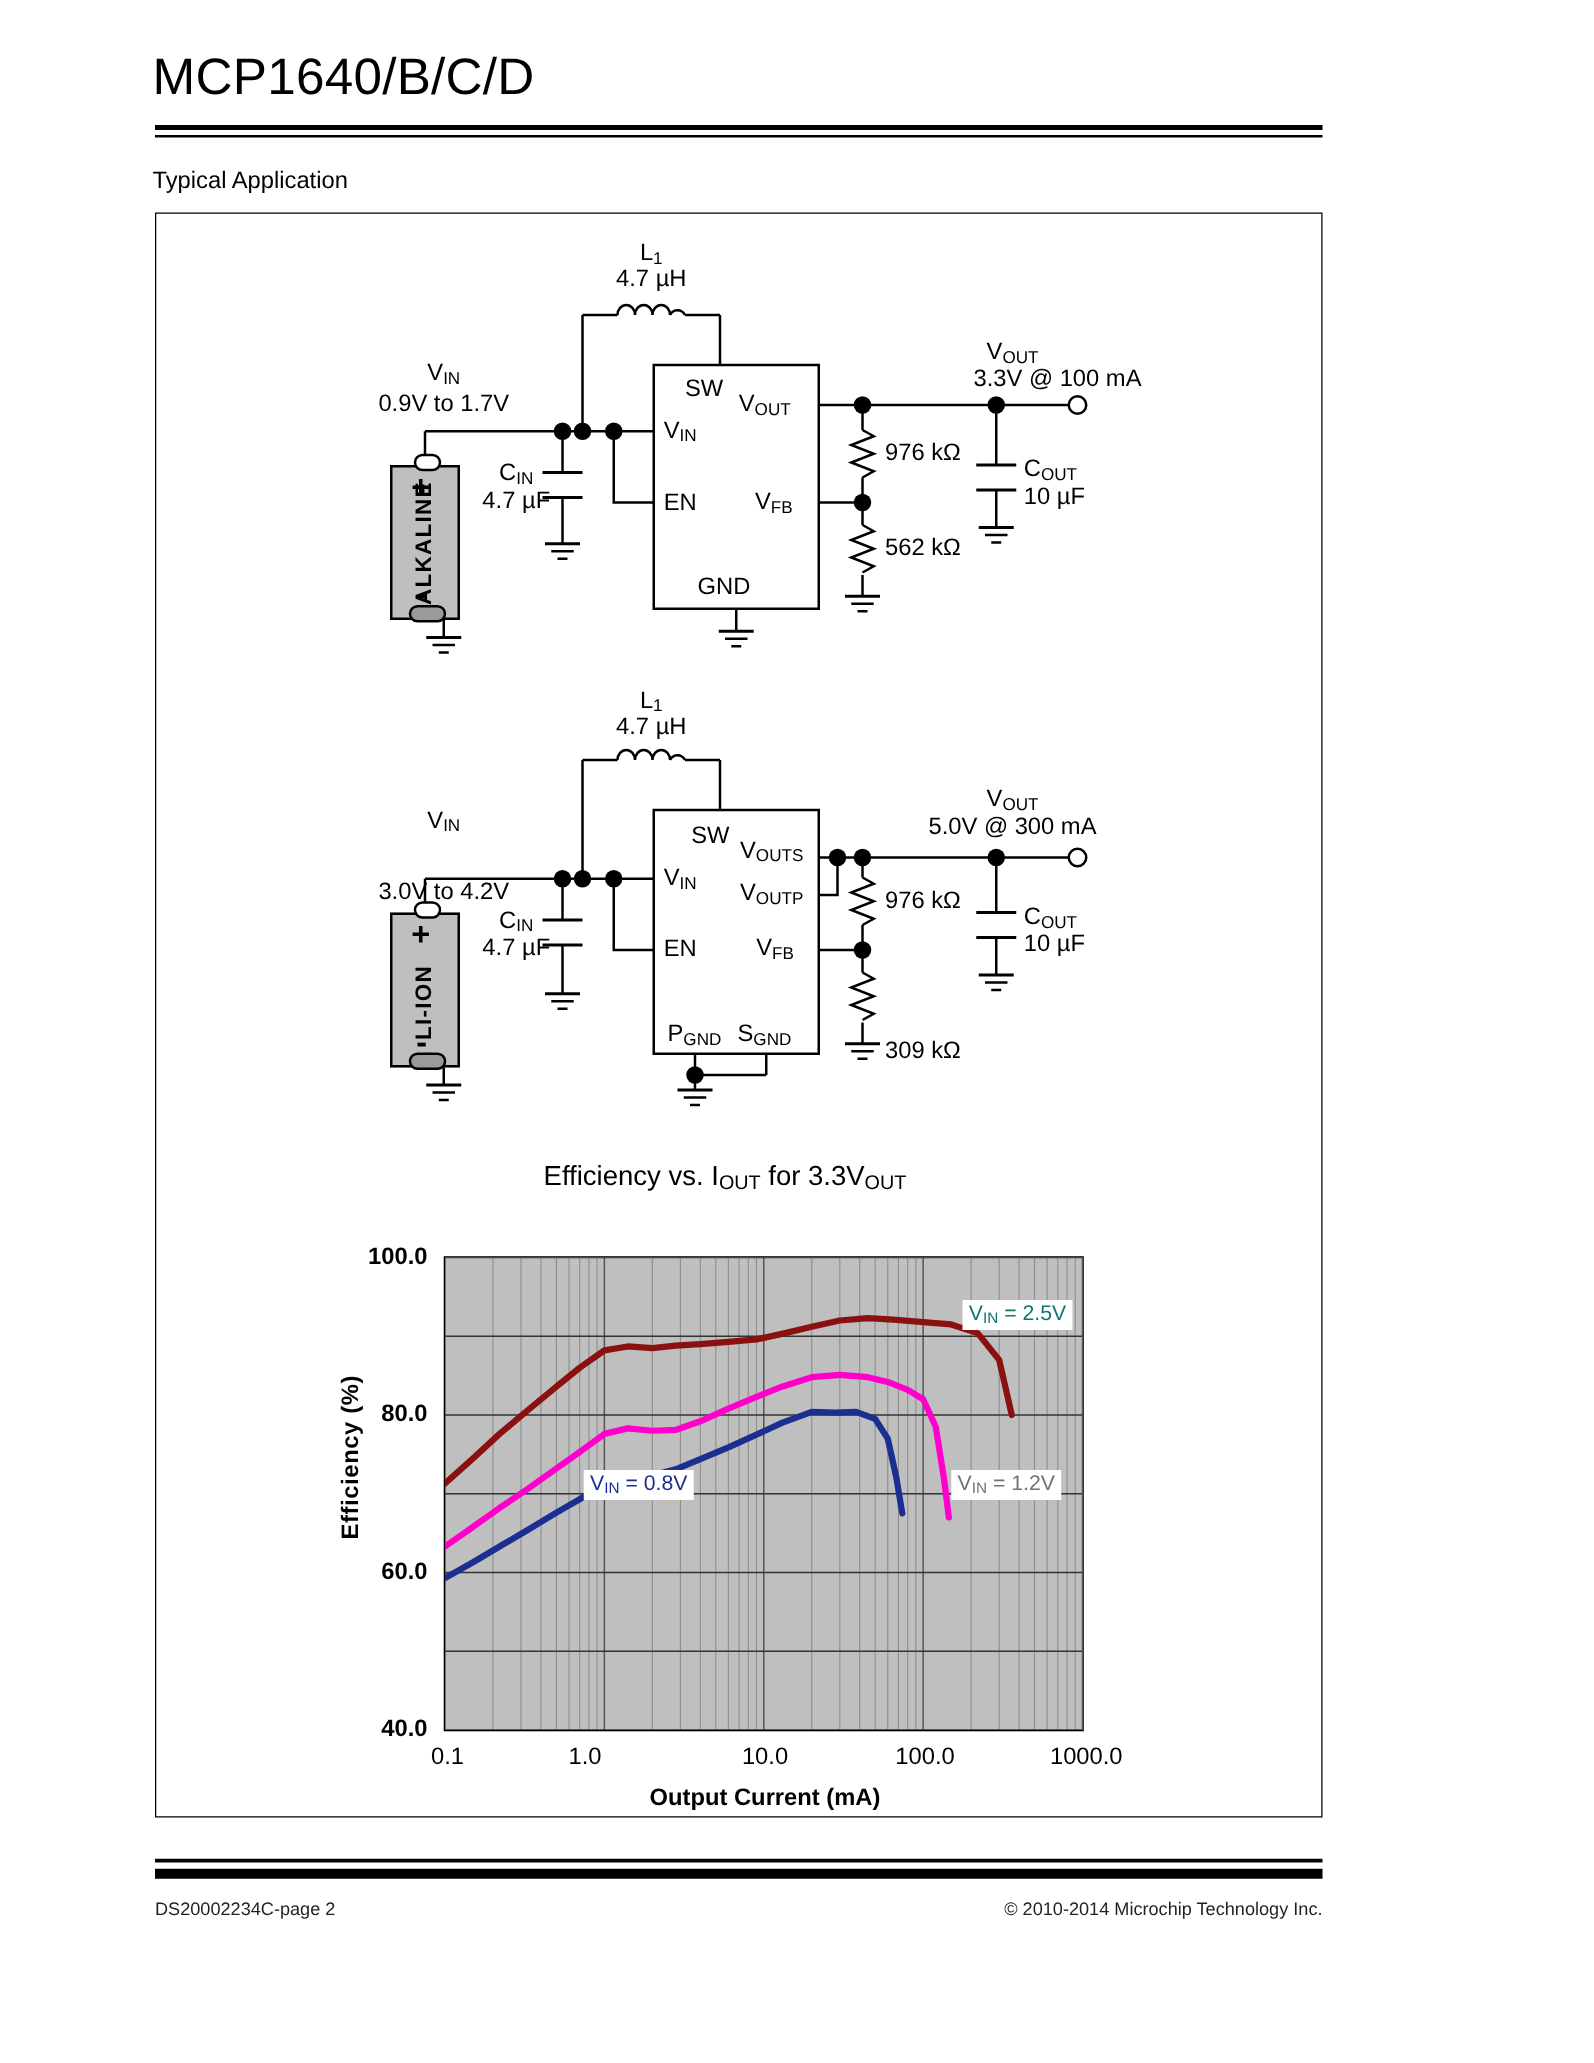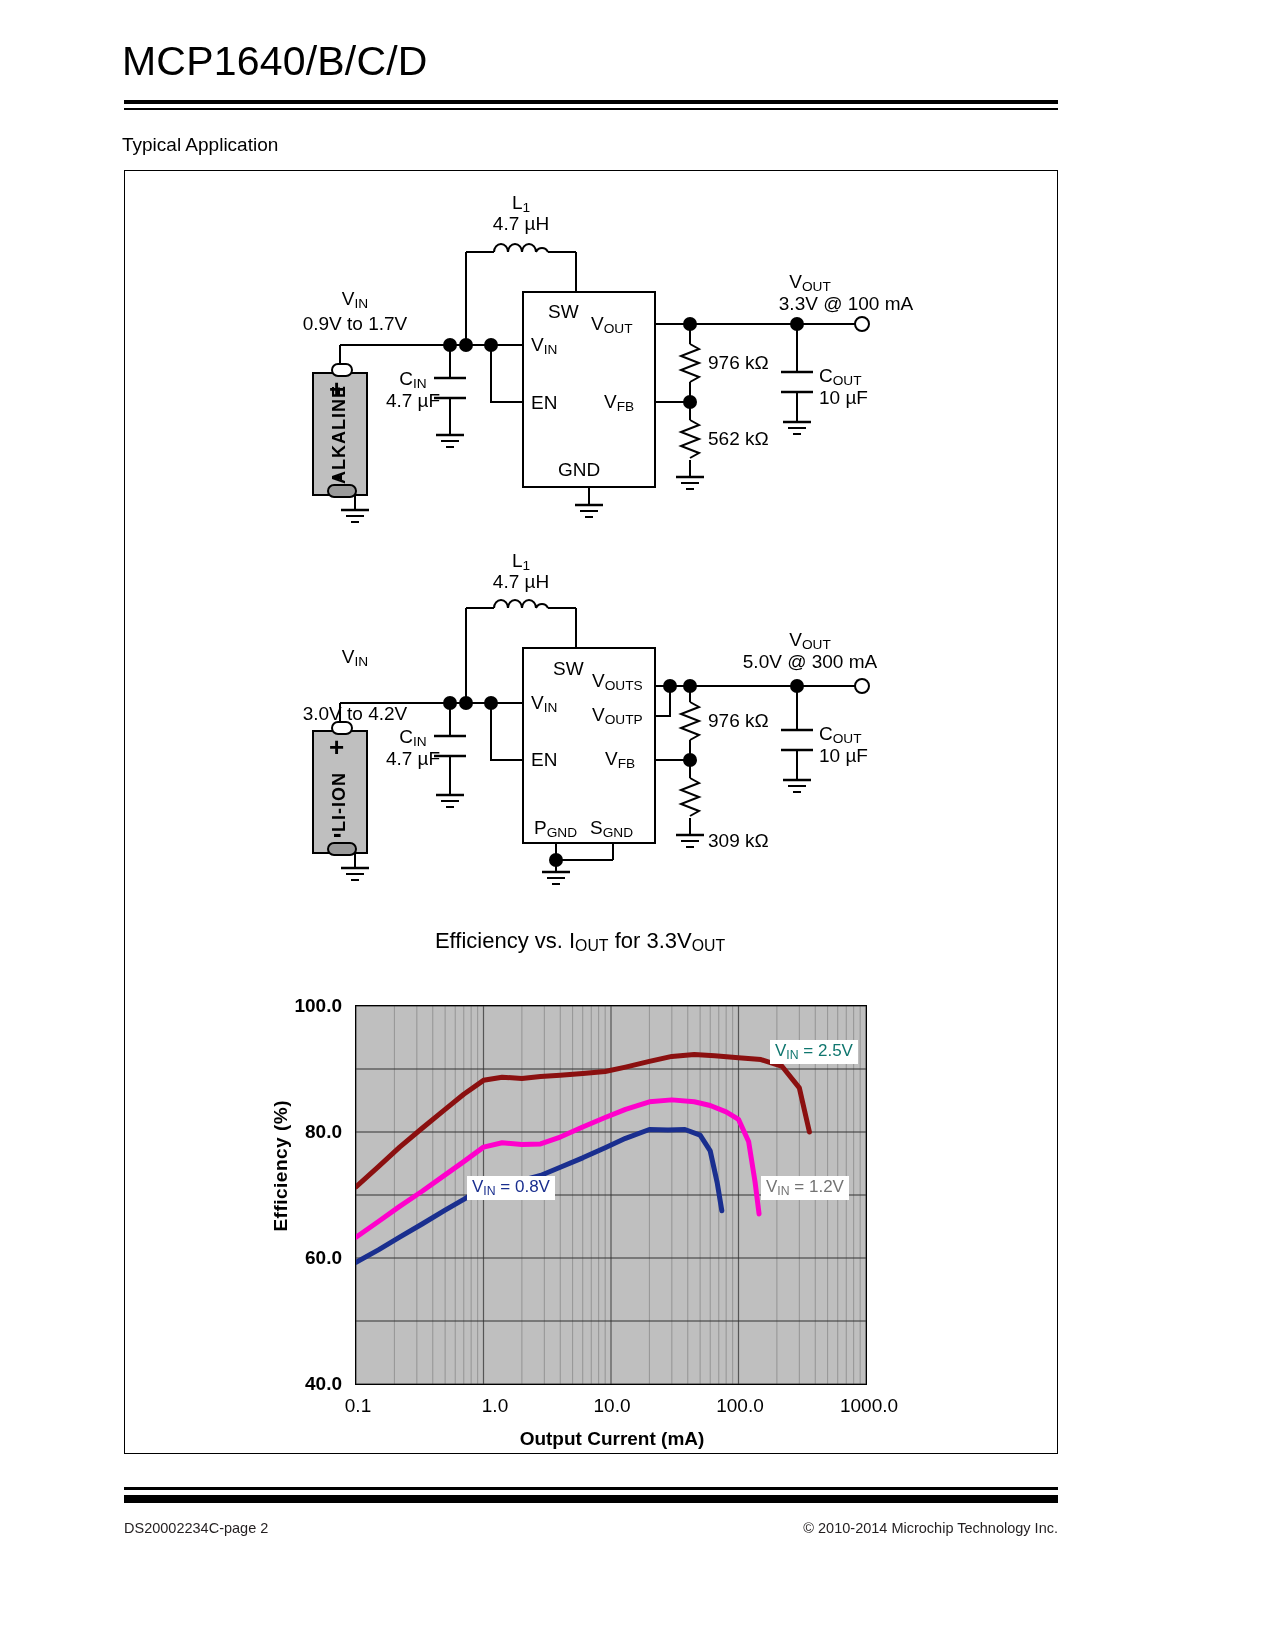--- a/index.html
+++ b/index.html
@@ -406,21 +406,21 @@
         <path d="M0.00,256.41 L22.45,243.81 L43.66,231.21 L66.11,217.98 L89.12,204.12 L107.75,193.41 L127.50,181.44 L146.13,175.77 L165.88,174.51 L184.51,169.47 L204.26,161.28 L226.71,151.83 L249.17,141.75 L269.53,132.30 L293.38,123.48 L312.01,124.11 L328.92,123.48 L344.12,129.15 L354.21,144.90 L361.14,176.40 L365.83,204.75" fill="none" stroke="#1a2f8f" stroke-width="5" stroke-linecap="round" stroke-linejoin="round"></path>
       </svg>
   </div>
 
   <div class="ytick" style="left:252px; top:995px; width:90px;">100.0</div>
   <div class="ytick" style="left:252px; top:1121px; width:90px;">80.0</div>
   <div class="ytick" style="left:252px; top:1247px; width:90px;">60.0</div>
   <div class="ytick" style="left:252px; top:1373px; width:90px;">40.0</div>
 
   <div class="xtick" style="left:358px; top:1395px;">0.1</div>
-  <div class="xtick" style="left:495px; top:1395px;">1.0</div>
+  <div class="xtick" style="left:468px; top:1395px;">1.0</div>
   <div class="xtick" style="left:612px; top:1395px;">10.0</div>
   <div class="xtick" style="left:740px; top:1395px;">100.0</div>
   <div class="xtick" style="left:869px; top:1395px;">1000.0</div>
 
   <div class="axis-x-title" style="left:612px; top:1428px;">Output Current (mA)</div>
 
   <div class="series-label" id="lbl-0" style="left:770px; top:1040px; color:#0f766e;">
     <span>V</span><span class="sub">IN</span><span> = 2.5V</span>
   </div>
   <div class="series-label" id="lbl-1" style="left:761px; top:1176px; color:#737373;">

